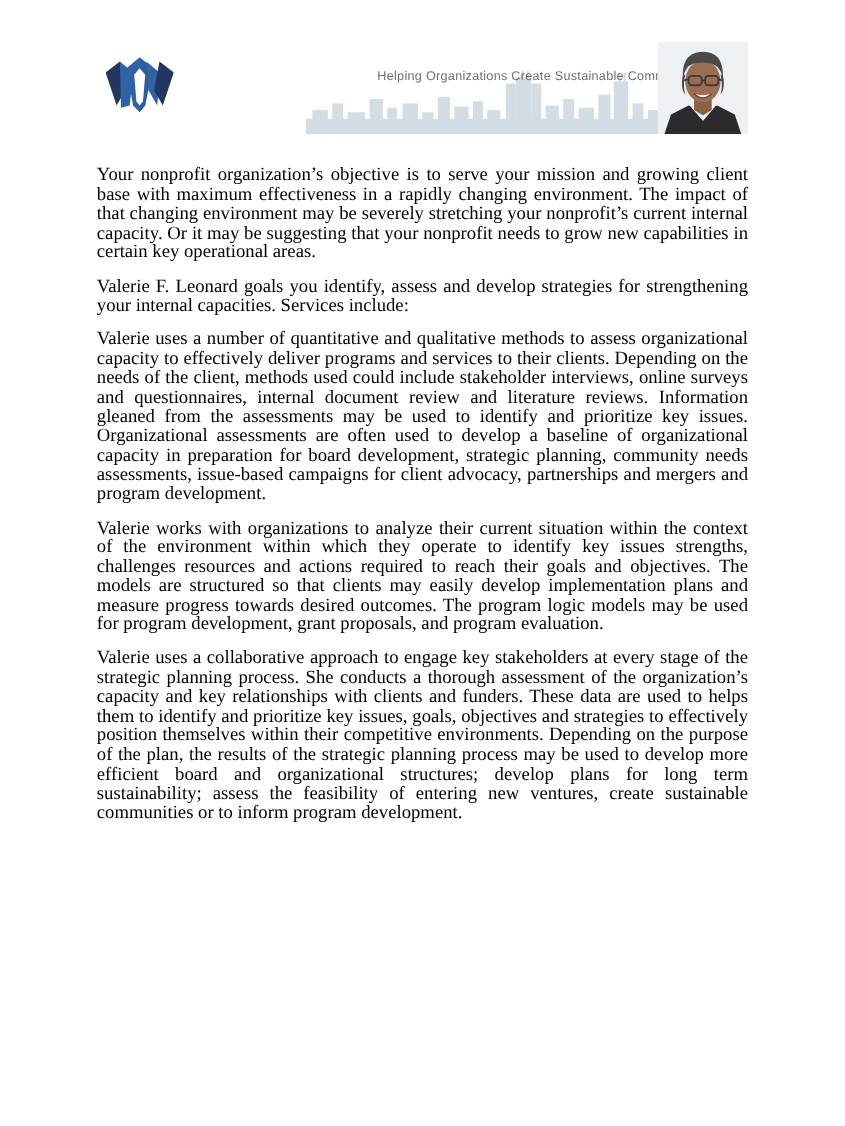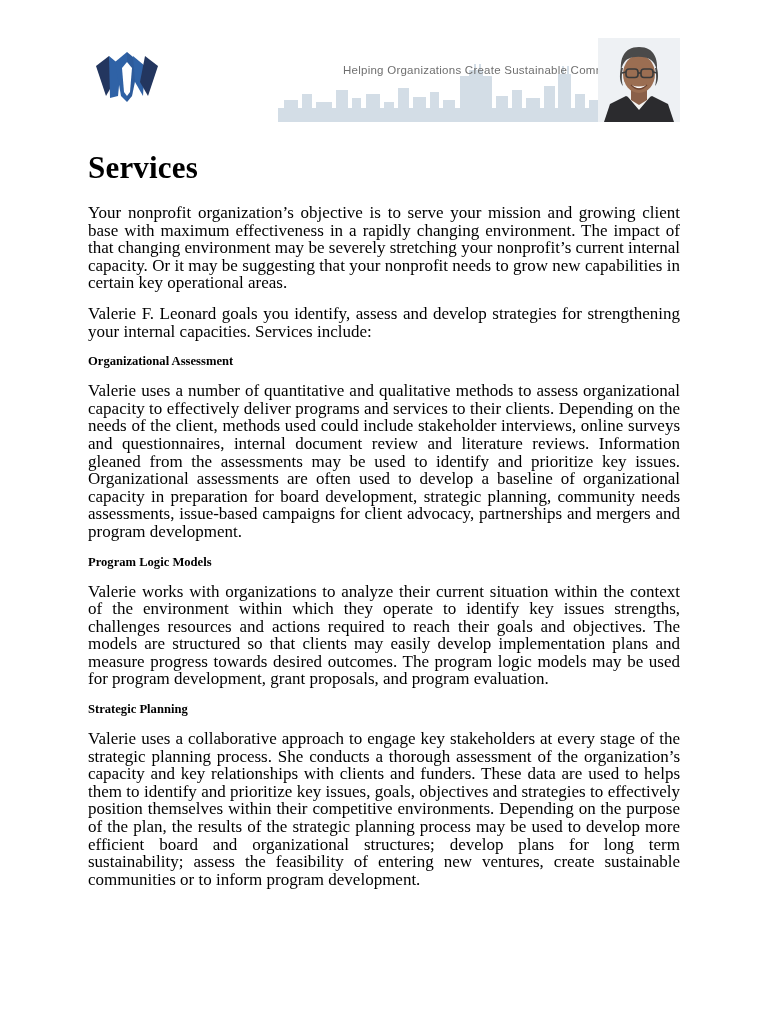--- a/index.html
+++ b/index.html
@@ -227,33 +227,29 @@
         <path d="M33 47 Q41 54 49 47 Q41 50 33 47 Z" fill="#ffffff"></path>
         <path d="M33 47 Q41 55 49 47" fill="none" stroke="#6d4431" stroke-width="1.2"></path>
       </svg>
     </div>
 
   </div>
 </div>
 
 <div class="doc">
 
-  <h1 class="page-title">Services</h1>
 
   <p class="para">Your nonprofit organization’s objective is to serve your mission and growing client base with maximum effectiveness in a rapidly changing environment. The impact of that changing environment may be severely stretching your nonprofit’s current internal capacity. Or it may be suggesting that your nonprofit needs to grow new capabilities in certain key operational areas.</p>
   <p class="para">Valerie F. Leonard goals you identify, assess and develop strategies for strengthening your internal capacities. Services include:</p>
 
   <div>
-    <h2 class="section-heading">Organizational Assessment</h2>
     <p class="para">Valerie uses a number of quantitative and qualitative methods to assess organizational capacity to effectively deliver programs and services to their clients.  Depending on the needs of the client, methods used could include stakeholder interviews, online surveys and questionnaires, internal document review and literature reviews.  Information gleaned from the assessments may be used to identify and prioritize key issues.  Organizational assessments are often used to develop a baseline of organizational capacity in preparation for board development, strategic planning, community needs assessments, issue-based campaigns for client advocacy, partnerships and mergers and program development.</p>
   </div>
 
   <div>
-    <h2 class="section-heading">Program Logic Models</h2>
     <p class="para">Valerie works with organizations to analyze their current situation within the context of the environment within which they operate to identify key issues strengths, challenges resources and actions required to reach their goals and objectives.   The models are structured so that clients may easily develop implementation plans and measure progress towards desired outcomes. The program logic models may be used for program development, grant proposals, and program evaluation.</p>
   </div>
 
   <div>
-    <h2 class="section-heading">Strategic Planning</h2>
     <p class="para">Valerie uses a collaborative approach to engage key stakeholders at every stage of the strategic planning process.  She conducts a thorough assessment of the organization’s capacity and key relationships with clients and funders.  These data are used to helps them to identify and prioritize key issues, goals, objectives and strategies to effectively position themselves within their competitive environments. Depending on the purpose of the plan, the results of the strategic planning process may be used to develop more efficient board and organizational structures; develop plans for long term sustainability; assess the feasibility of entering new ventures, create sustainable communities or to inform program development.</p>
   </div>
 
 </div>
 
 </body></html>

